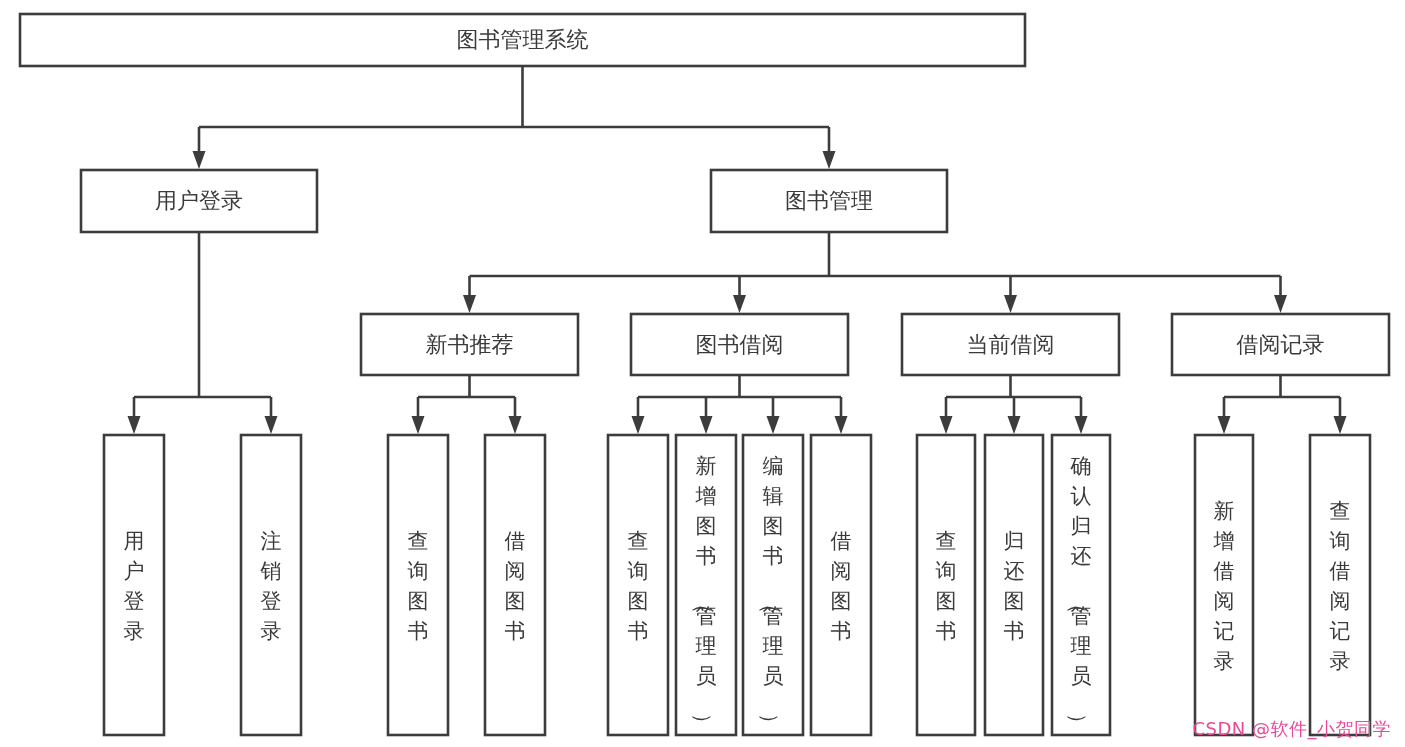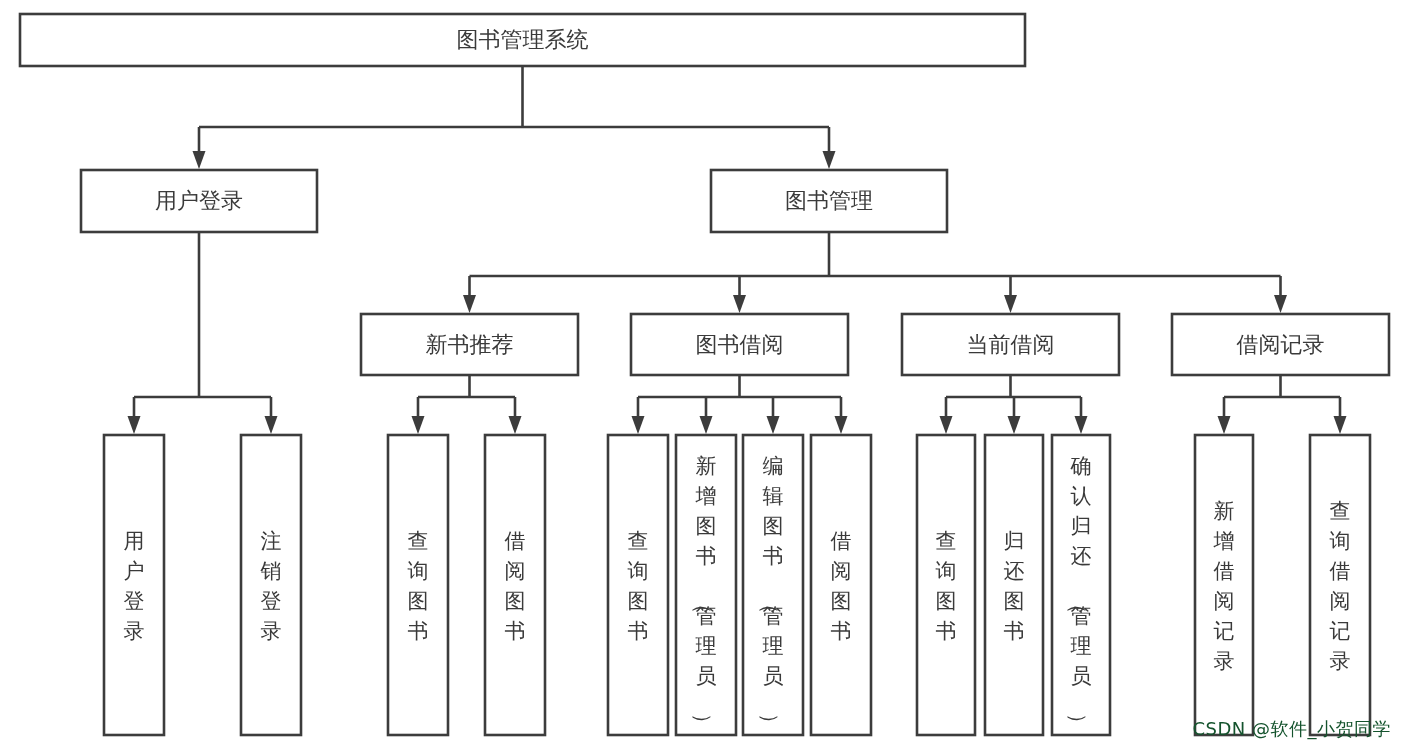--- a/index.html
+++ b/index.html
@@ -57,21 +57,21 @@
     font-size: 21px;
     fill: #3a3a3a;
     text-anchor: middle;
   }
   .watermark-text {
     position: absolute;
     right: 14px;
     bottom: 6px;
     font-family: "DejaVu Sans", "Liberation Sans", sans-serif;
     font-size: 18px;
-    color: #14532d;
+    color: #ec4899;
     letter-spacing: 0.5px;
     white-space: nowrap;
     user-select: none;
   }
 </style>
 </head>
 <body>
 
 <div id="diagram-root">
   <svg id="tree-svg" viewBox="0 0 1405 747">

